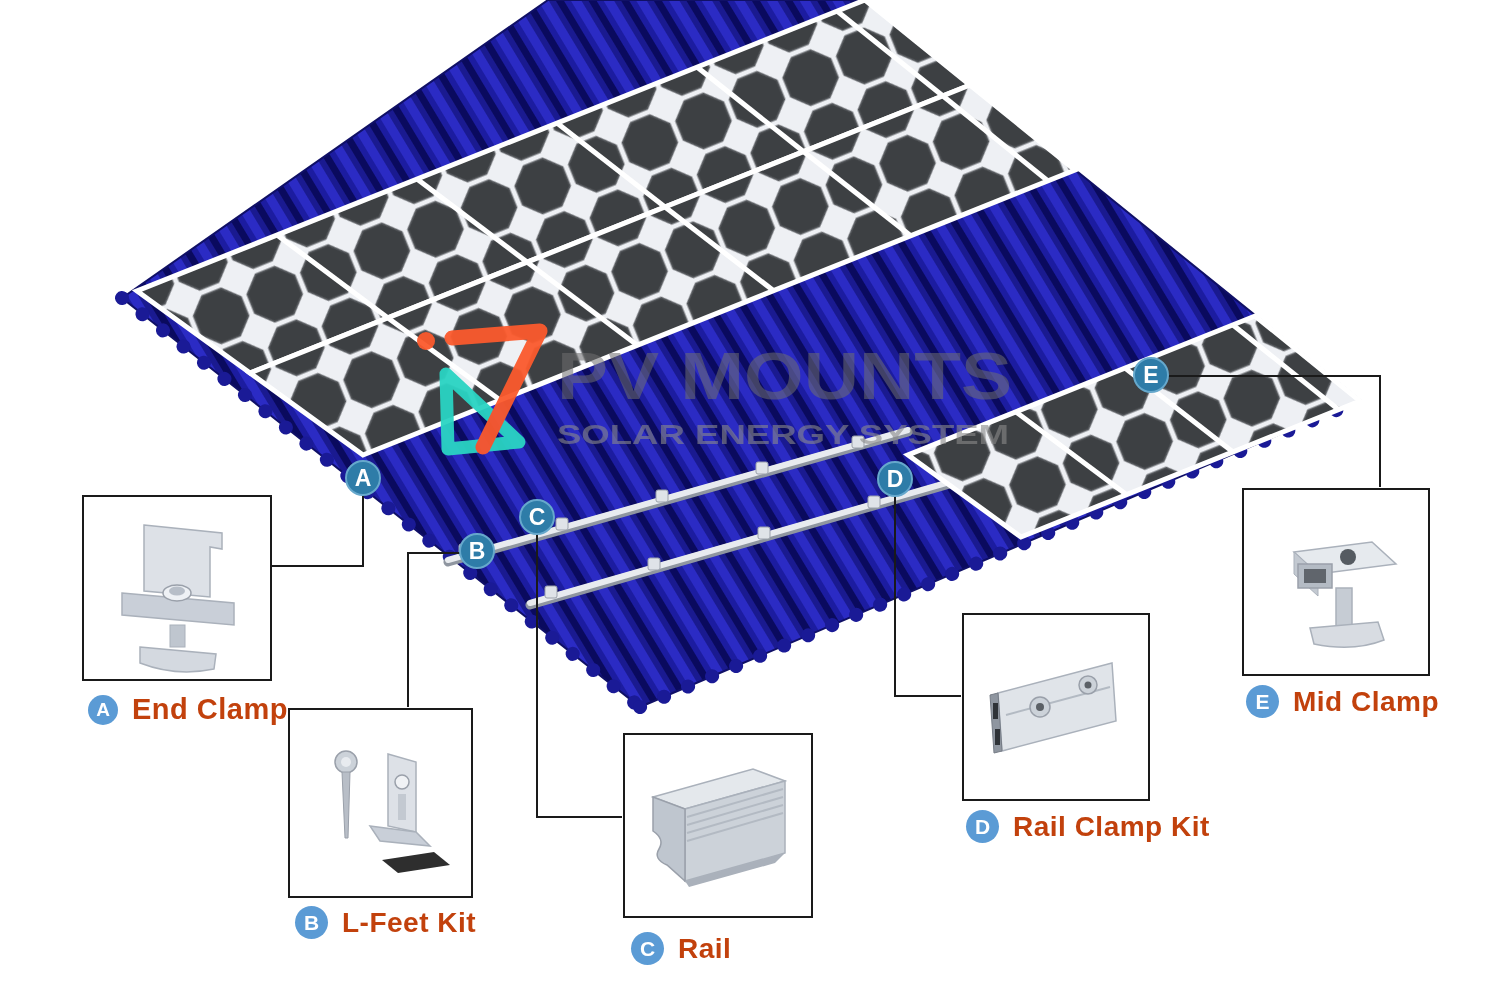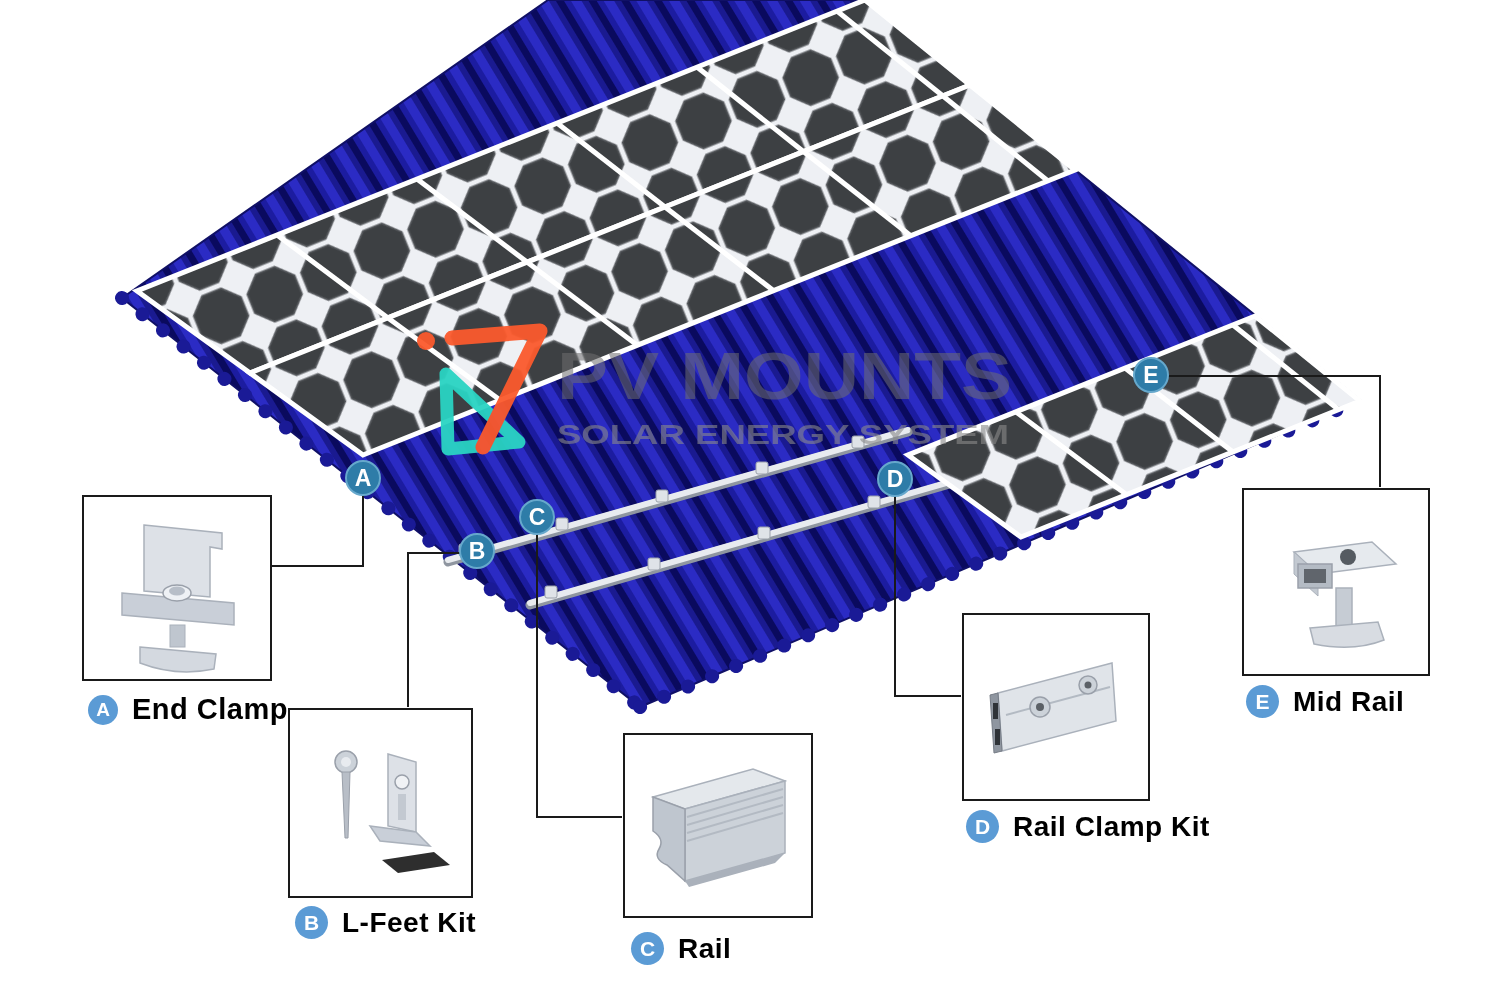--- a/index.html
+++ b/index.html
@@ -4,21 +4,21 @@
 <style>
   html,body{margin:0;padding:0;background:#ffffff;}
   body{font-family:"Liberation Sans", sans-serif;}
   .stage{position:relative;width:1500px;height:1000px;background:#fff;overflow:hidden;padding-left:9px;}
   .scene{position:absolute;left:0;top:0;}
   .callout{position:absolute;background:#fff;border:2px solid #1a1a1a;box-sizing:border-box;}
   .legend{position:absolute;display:flex;align-items:center;gap:14px;}
   .legend .chip{display:flex;align-items:center;justify-content:center;
       width:33px;height:33px;border-radius:50%;background:#5b9bd5;color:#fff;
       font-weight:bold;font-size:21px;flex:0 0 auto;}
-  .legend .txt{font-weight:bold;color:#000000;font-size:28px;letter-spacing:0.5px;white-space:nowrap;}
+  .legend .txt{font-weight:bold;color:#c2410c;font-size:28px;letter-spacing:0.5px;white-space:nowrap;}
   .legend.small .chip{width:30px;height:30px;font-size:19px;}
   svg text{font-family:"Liberation Sans", sans-serif;}
 </style>
 </head>
 <body>
 
 <div class="stage">
 
   <svg class="scene" width="1500" height="1000" viewBox="0 0 1500 1000">
     <defs>
@@ -200,16 +200,16 @@
       <circle cx="104" cy="67" r="8" fill="#555b61"></circle>
       <polygon points="50,62 74,84 74,106 50,84" fill="#c3c9d1" stroke="#aab1bb" stroke-width="1"></polygon>
       <rect x="54" y="74" width="34" height="24" fill="#b4bbc4" stroke="#9aa0aa" stroke-width="1.5"></rect>
       <rect x="60" y="79" width="22" height="14" fill="#60656c"></rect>
       <rect x="92" y="98" width="16" height="40" fill="#c6ccd4" stroke="#aab1bb" stroke-width="1.5"></rect>
       <path d="M66,138 L134,132 L140,150 Q110,162 70,154 Z" fill="#d8dce2" stroke="#aab1bb" stroke-width="1.5"></path>
     </svg>
   </div>
   <div class="legend" style="left:1246px;top:685px;">
     <span class="chip">E</span>
-    <span class="txt">Mid Rail</span>
+    <span class="txt">Mid Clamp</span>
   </div>
 
 </div>
 
 </body></html>

